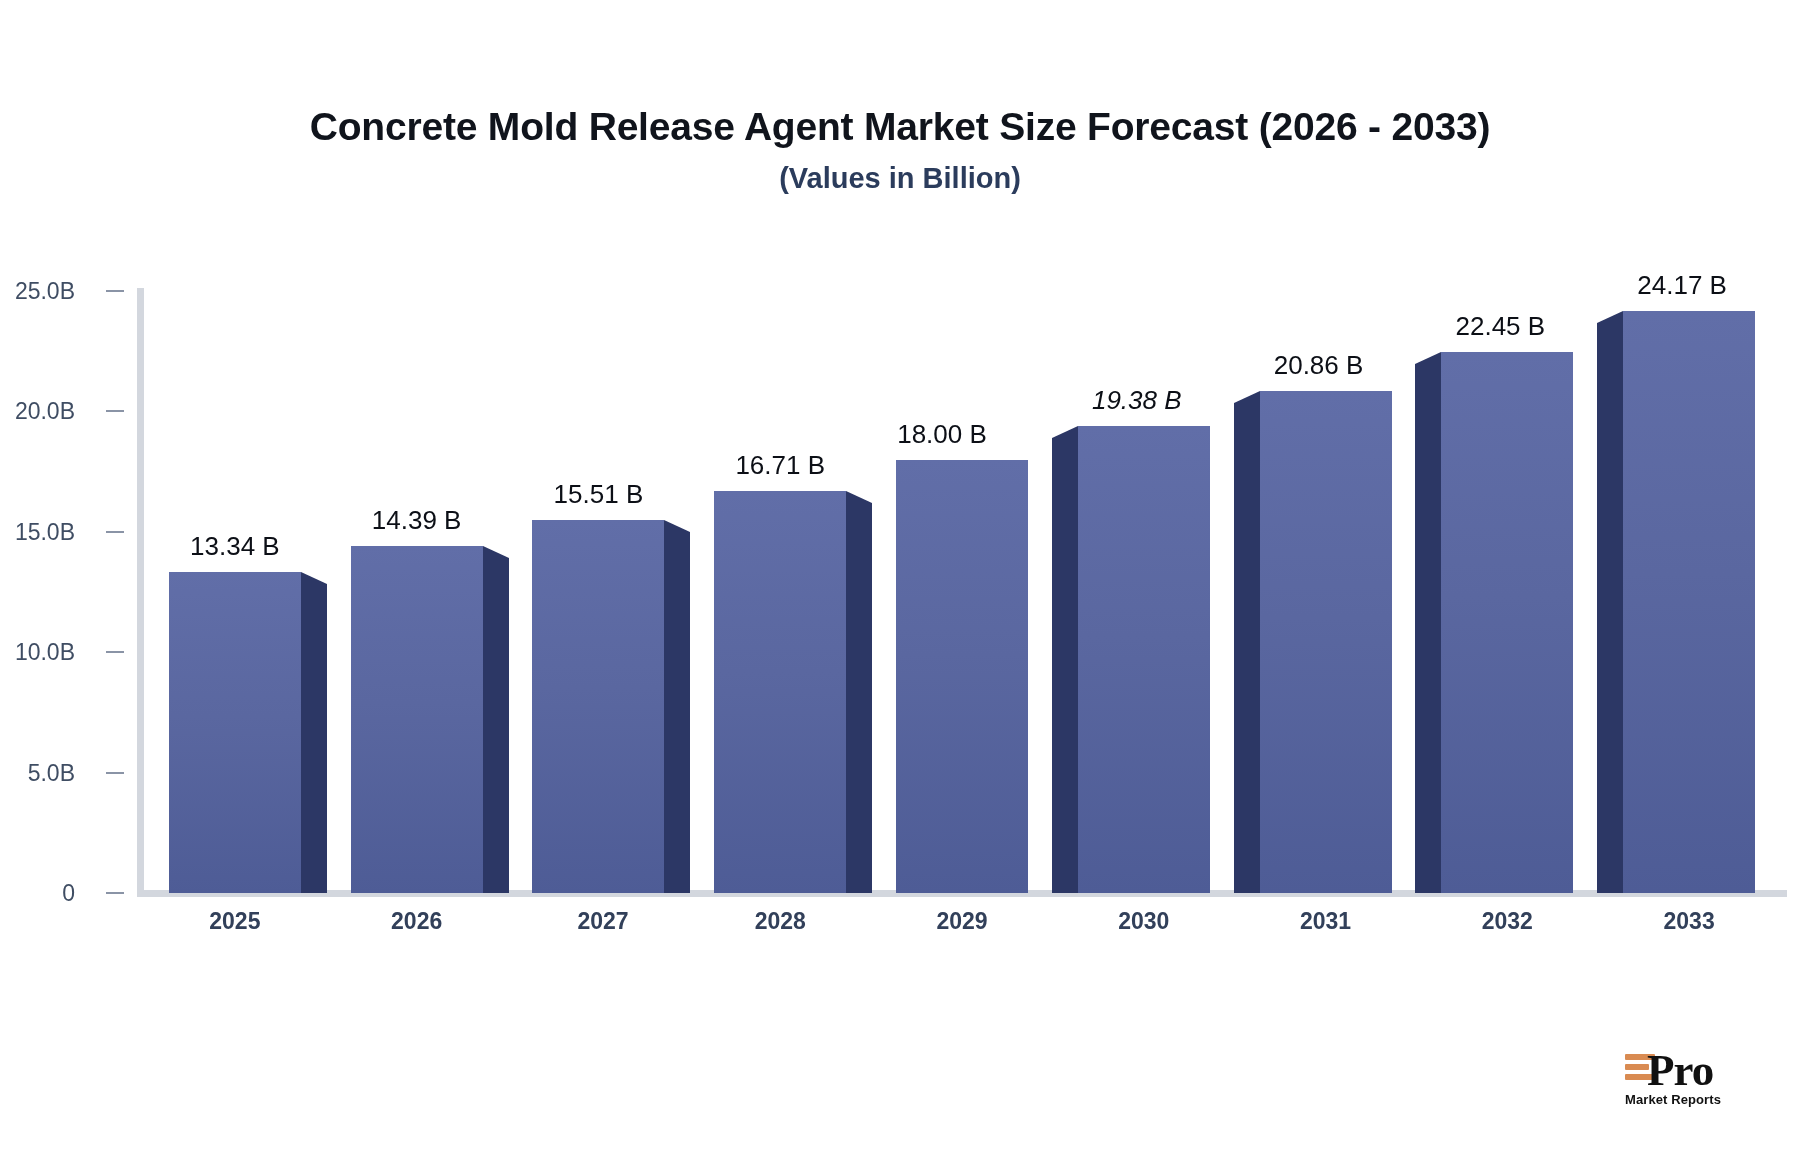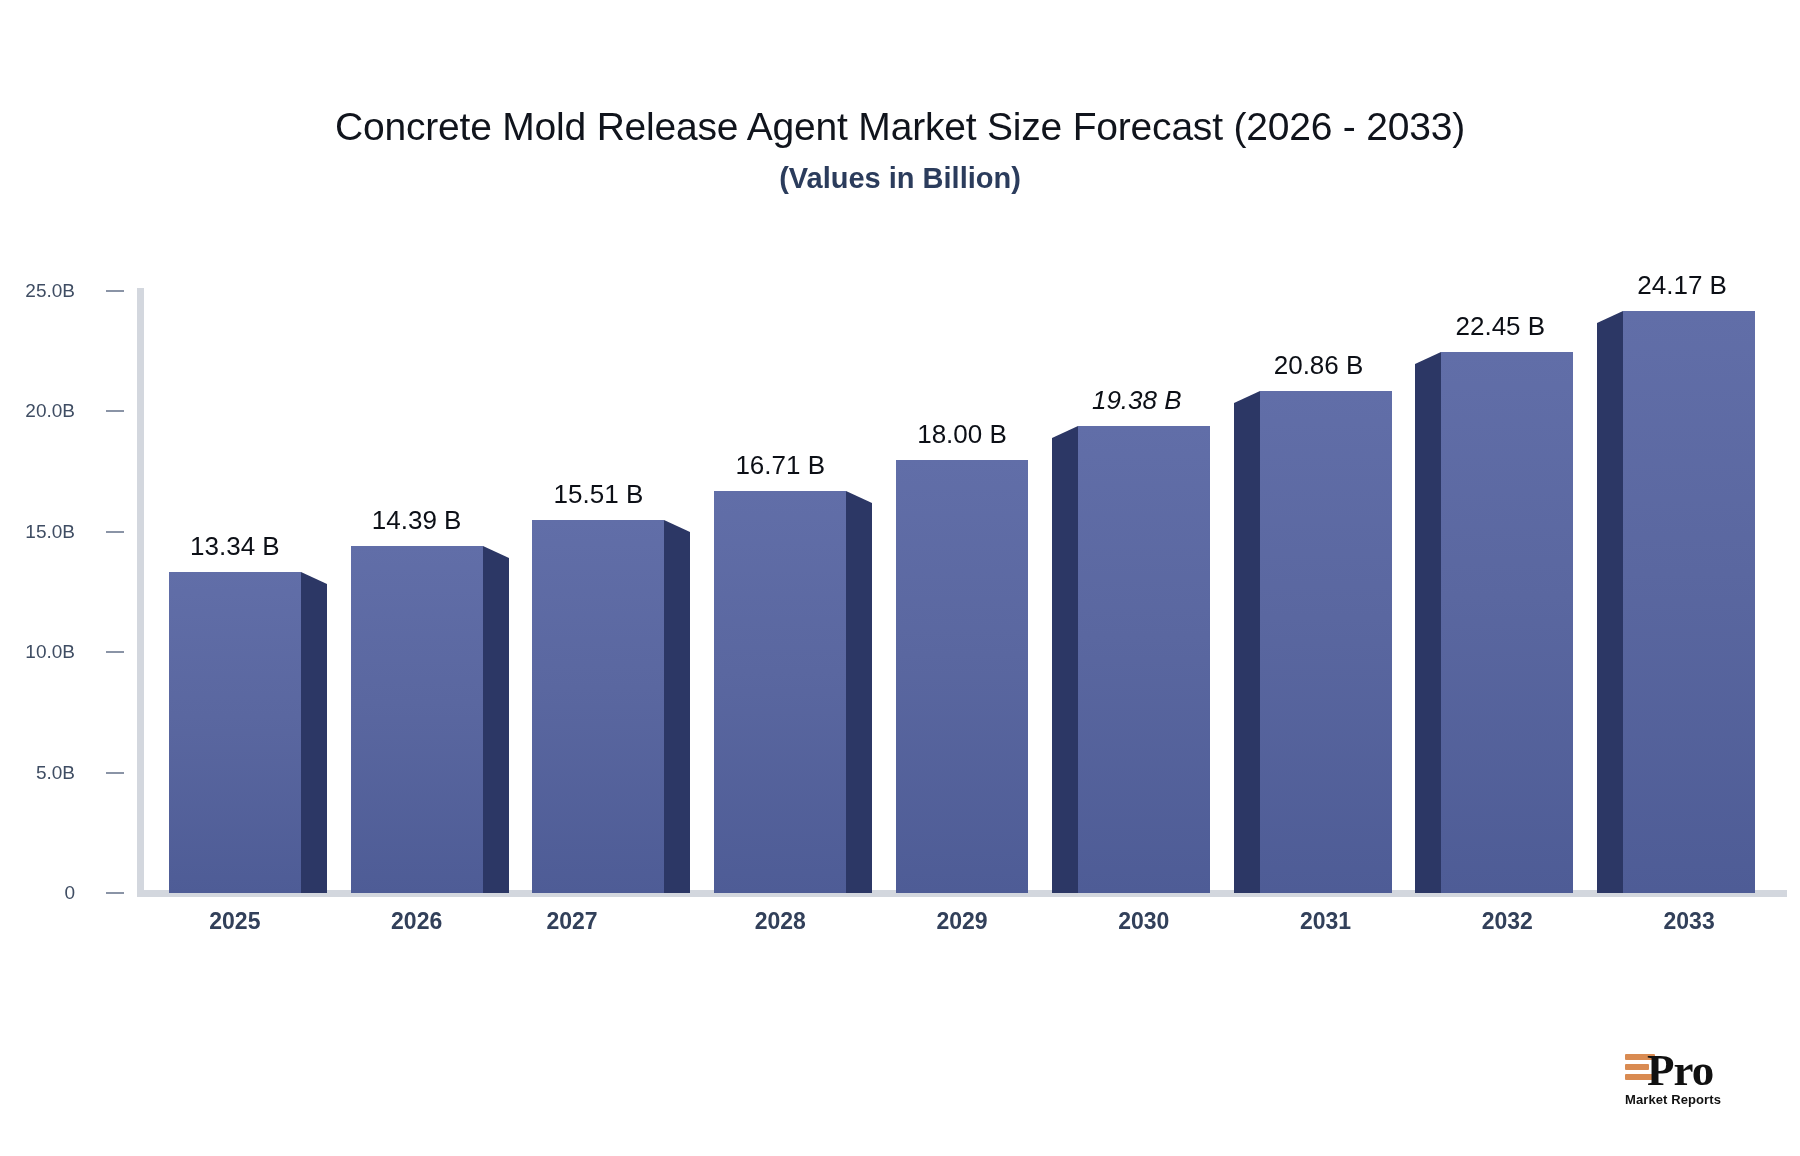--- a/index.html
+++ b/index.html
@@ -26,21 +26,21 @@
   
   #title-block {
     position: absolute;
     left: 0;
     top: 105px;
     width: 1800px;
     text-align: center;
   }
   #chart-title {
     font-size: 39px;
-    font-weight: normal;
+    font-weight: bold;
     color: #10141c;
     letter-spacing: -0.2px;
     line-height: 1.12;
     white-space: nowrap;
   }
   #chart-subtitle {
     margin-top: 13px;
     font-size: 29px;
     font-weight: bold;
     color: #2b3c5c;
@@ -74,21 +74,21 @@
   #plot {
     position: absolute;
     left: 0; top: 0;
     width: 1800px;
     height: 1156px;
   }
 
   .y-tick-label {
     position: absolute;
     right: 1690px;       
-    font-size: 19px;
+    font-size: 23px;
     color: #3f4d63;
     white-space: nowrap;
     text-align: right;
     transform: translateY(-50%);
   }
   .y-tick-dash {
     position: absolute;
     width: 18px;
     height: 2px;
     background: #8a94a6;
@@ -222,21 +222,21 @@
         <div class="y-tick-label" style="right: 1725px; top: 531.8px;">15.0B</div>
         <div class="y-tick-dash" style="left: 106px; top: 531.8px;"></div>
         <div class="y-tick-label" style="right: 1725px; top: 411.4px;">20.0B</div>
         <div class="y-tick-dash" style="left: 106px; top: 411.4px;"></div>
         <div class="y-tick-label" style="right: 1725px; top: 291px;">25.0B</div>
         <div class="y-tick-dash" style="left: 106px; top: 291px;"></div>
       </div>
     <div id="x-ticks">
         <div class="x-tick-label" style="left: 234.889px;">2025</div>
         <div class="x-tick-label" style="left: 416.667px;">2026</div>
-        <div class="x-tick-label" style="left: 572px;">2027</div>
+        <div class="x-tick-label" style="left: 603px;">2027</div>
         <div class="x-tick-label" style="left: 780.222px;">2028</div>
         <div class="x-tick-label" style="left: 962px;">2029</div>
         <div class="x-tick-label" style="left: 1143.78px;">2030</div>
         <div class="x-tick-label" style="left: 1325.56px;">2031</div>
         <div class="x-tick-label" style="left: 1507.33px;">2032</div>
         <div class="x-tick-label" style="left: 1689.11px;">2033</div>
       </div>
     <div id="bars">
         <div class="bar-group" style="left: 0px; top: 0px; width: 1800px; height: 1156px;">
           <div class="bar-side" style="left: 300.889px; top: 583.773px; width: 26px; height: 309.227px; bottom: auto;"></div>
@@ -257,21 +257,21 @@
           <div class="bar-label" style="left: 598.444px; top: 478.519px;">15.51 B</div>
         </div>
         <div class="bar-group" style="left: 0px; top: 0px; width: 1800px; height: 1156px;">
           <div class="bar-side" style="left: 846.222px; top: 502.623px; width: 26px; height: 390.377px; bottom: auto;"></div>
           <div class="bar-side-cap" style="left: 846.222px; top: 490.623px; border-style: solid; border-width: 12px 0px 0px 26px; border-color: transparent transparent transparent rgb(44, 55, 101);"></div>
           <div class="bar-face" style="left: 714.222px; top: 490.623px; width: 132px; height: 402.377px; bottom: auto;"></div>
           <div class="bar-label" style="left: 780.222px; top: 449.623px;">16.71 B</div>
         </div>
         <div class="bar-group" style="left: 0px; top: 0px; width: 1800px; height: 1156px;">
           <div class="bar-face" style="left: 896px; top: 459.56px; width: 132px; height: 433.44px; bottom: auto;"></div>
-          <div class="bar-label" style="left: 962px; top: 418.56px;">18.00 B</div>
+          <div class="bar-label" style="left: 942px; top: 418.56px;">18.00 B</div>
         </div>
         <div class="bar-group" style="left: 0px; top: 0px; width: 1800px; height: 1156px; font-style: italic;">
           <div class="bar-side" style="left: 1051.78px; top: 438.33px; width: 26px; height: 454.67px; bottom: auto;"></div>
           <div class="bar-side-cap" style="left: 1051.78px; top: 426.33px; border-style: solid; border-width: 0px 0px 12px 26px; border-color: transparent transparent rgb(44, 55, 101);"></div>
           <div class="bar-face" style="left: 1077.78px; top: 426.33px; width: 132px; height: 466.67px; bottom: auto;"></div>
           <div class="bar-label" style="left: 1136.78px; top: 385.33px;">19.38 B</div>
         </div>
         <div class="bar-group" style="left: 0px; top: 0px; width: 1800px; height: 1016px;">
           <div class="bar-side" style="left: 1233.56px; top: 402.691px; width: 26px; height: 490.309px; bottom: auto;"></div>
           <div class="bar-side-cap" style="left: 1233.56px; top: 390.691px; border-style: solid; border-width: 0px 0px 12px 26px; border-color: transparent transparent rgb(44, 55, 101);"></div>

